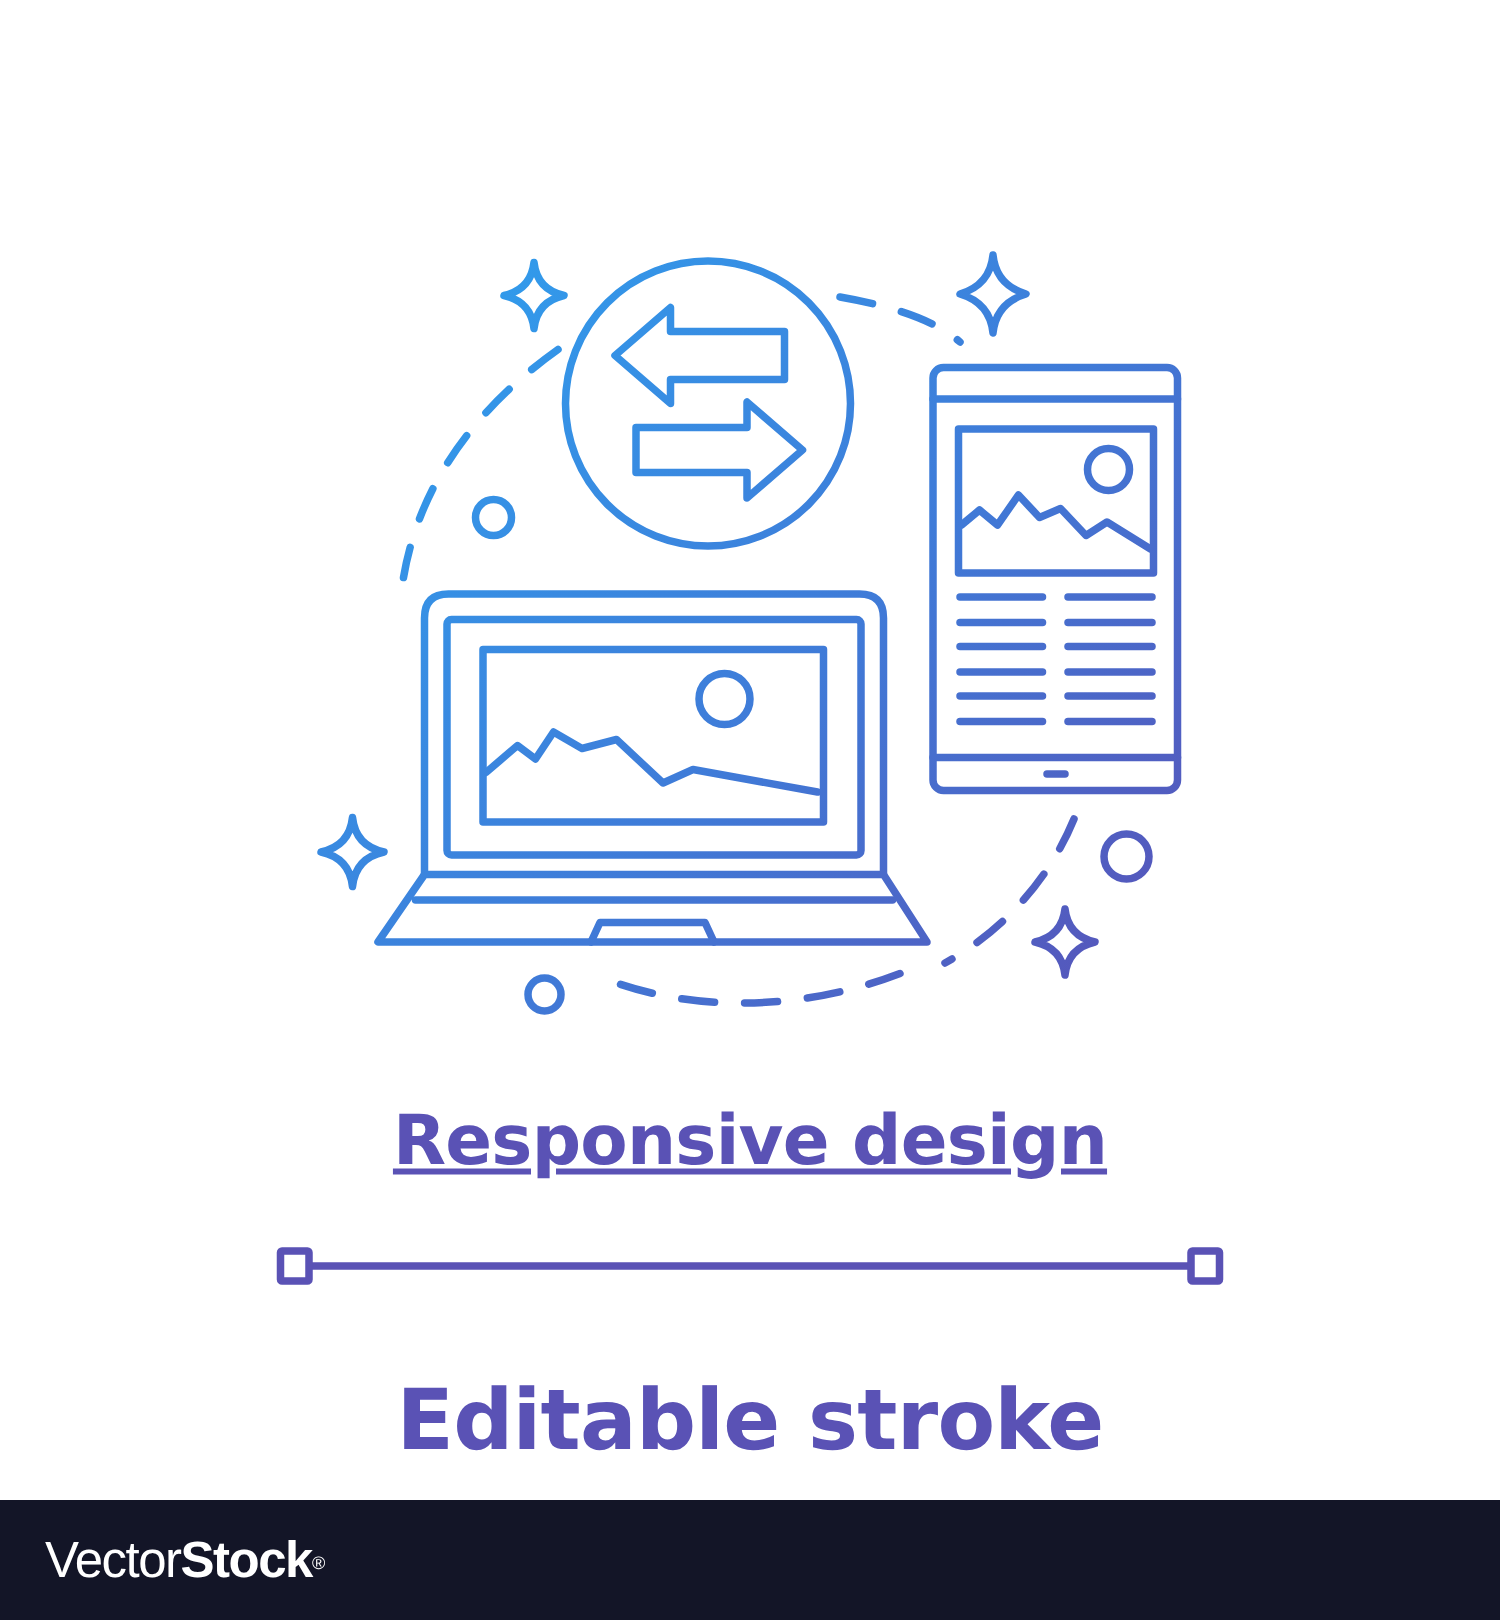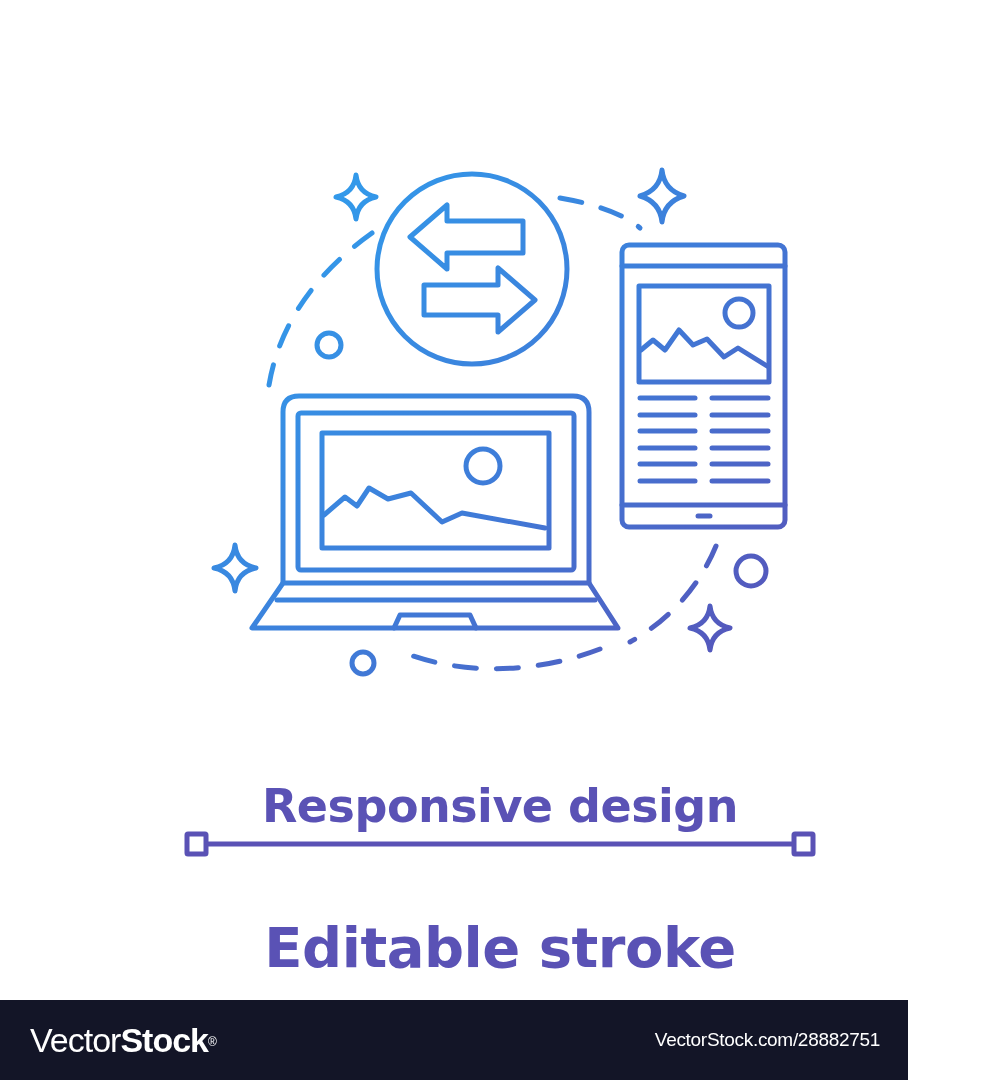--- a/index.html
+++ b/index.html
@@ -7,25 +7,25 @@
       width: 1000px; height: 1080px; background: #ffffff;
       position: relative; overflow: hidden;
       font-family: "Liberation Sans", sans-serif;
     }
     .illustration { position: absolute; left: 0; top: 0; width: 1000px; height: 720px; }
     .caption {
       position: absolute; left: 0; width: 1000px; text-align: center;
       font-family: "DejaVu Sans", sans-serif; font-weight: bold;
       letter-spacing: -0.5px;
     }
-    .caption-title { top: 778px; font-size: 46px; line-height: 56px; }
+    .caption-title { top: 732px; font-size: 46px; line-height: 56px; text-decoration: underline; }
     .caption-subtitle { top: 870px; font-size: 56px; line-height: 68px; }
     .divider { position: absolute; left: 184px; top: 830px; width: 632px; height: 28px; }
     .footer {
-      position: absolute; left: 0; top: 1000px; width: 908px; height: 80px;
+      position: absolute; left: 0; top: 1000px; width: 1000px; height: 80px;
       display: flex; align-items: center; justify-content: space-between;
       padding: 0 28px 0 30px; box-sizing: border-box;
     }
     .brand { font-size: 34px; line-height: 40px; letter-spacing: -1px; }
     .brand .thin { font-weight: normal; }
     .brand .bold { font-weight: bold; }
     .brand sup { font-size: 12px; vertical-align: top; position: relative; top: 2px; }
     .image-id { font-size: 19px; letter-spacing: -0.3px; }
   </style>
 </head>
@@ -112,14 +112,13 @@
   <rect x="3" y="4" width="19" height="20" fill="#fff" stroke="#5a52b5" stroke-width="5" rx="1"></rect>
   <rect x="610" y="4" width="19" height="20" fill="#fff" stroke="#5a52b5" stroke-width="5" rx="1"></rect>
 </svg>
 
 <div class="caption caption-subtitle" style="color:#5a52b5;margin-top:44px;">Editable stroke</div>
 
 <div class="footer" style="background:#131527;color:#ffffff;">
   <div class="brand">
     <span class="thin">Vector</span><span class="bold">Stock</span><sup>®</sup>
   </div>
-  <div class="image-id">VectorStock.com/28882751</div>
 </div>
 
 </body></html>

